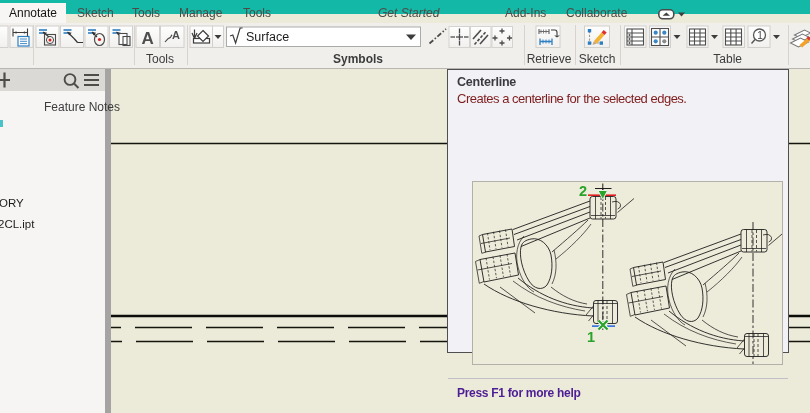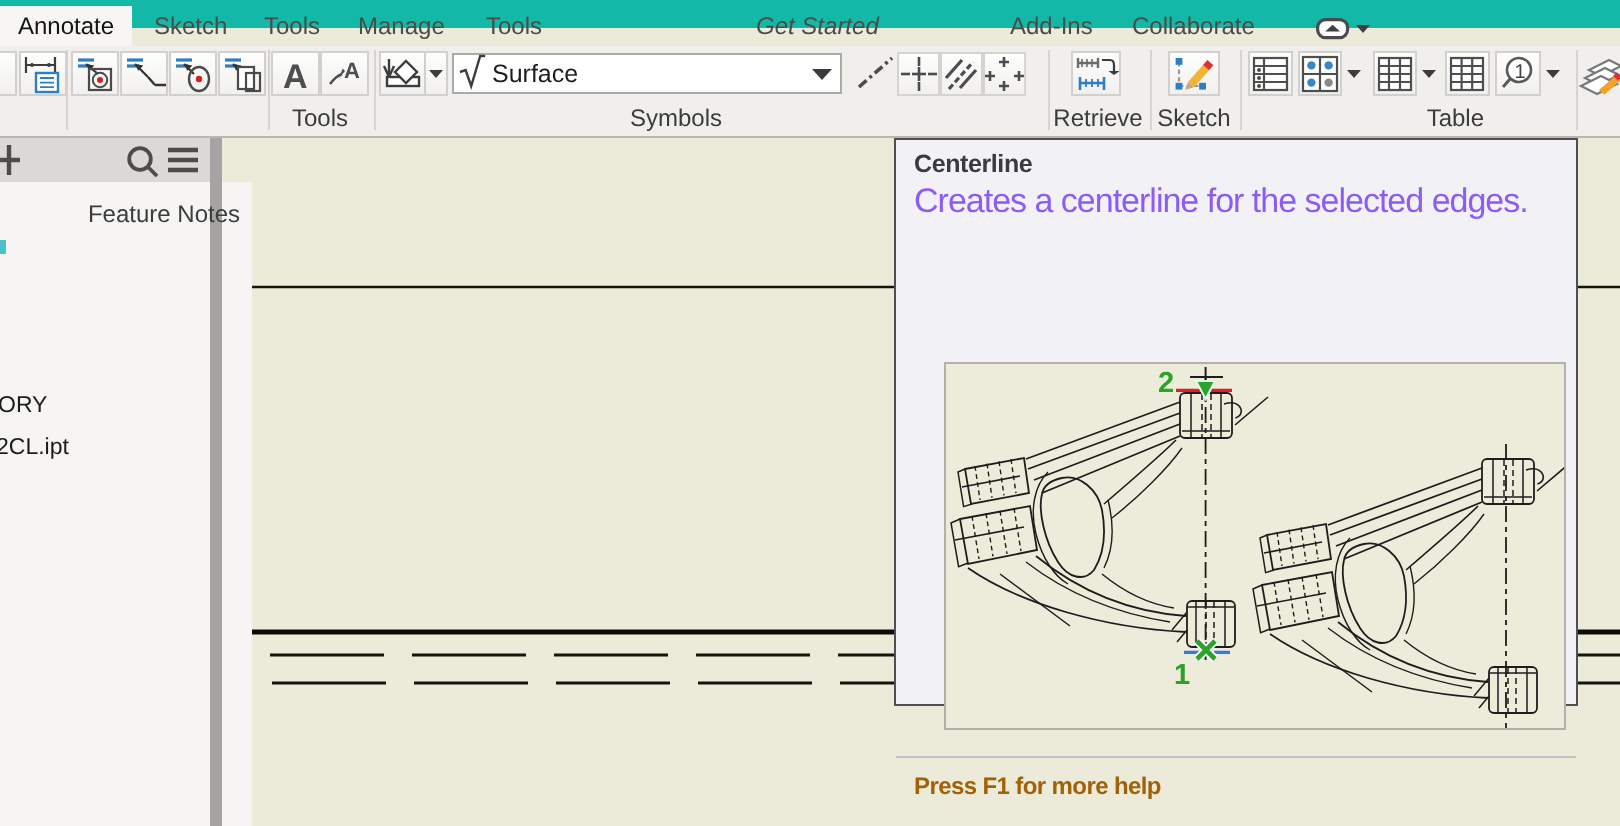--- a/index.html
+++ b/index.html
@@ -8,30 +8,30 @@
 
 #tabbar{left:0;top:0;width:810px;height:14px;background:#14b8a6;}
 .tab{position:absolute;top:4px;height:19px;font-size:12px;color:#4d4b48;line-height:19px;}
 #activetab{position:absolute;left:0;top:3px;width:66px;height:20px;background:#f7f6f4;}
 
 #ribbon{left:0;top:23px;width:810px;height:45px;background:#f0efec;border-bottom:1px solid #b9b6b1;}
 .sep{position:absolute;top:2px;height:40px;width:1px;background:#d7d4d0;}
 .glabel{position:absolute;top:29px;font-size:12px;color:#3c3c3c;text-align:center;}
 
 #panelhead{left:0;top:69px;width:105px;height:22px;background:#dbd9d5;}
-#panelbody{left:0;top:91px;width:126px;height:322px;background:#f6f5f4;}
+#panelbody{left:0;top:91px;width:105px;height:322px;background:#f6f5f4;}
 #vscroll{left:105px;top:69px;width:6px;height:344px;background:#a5a4a2;}
 #canvas{left:111px;top:69px;width:699px;height:344px;background:#ecead9;}
 
 #tip{left:447px;top:69px;width:342px;height:284px;background:#f1f1f6;border:1px solid #4f4f52;box-sizing:border-box;}
 #tip .title{position:absolute;left:9px;top:5px;font-size:12.5px;font-weight:bold;color:#3a3a40;letter-spacing:-0.2px;}
-#tip .body{position:absolute;left:9px;font-size:17px;color:#8b5cf6;letter-spacing:-0.5px;}
+#tip .body{position:absolute;left:9px;font-size:13px;color:#7f1d1d;letter-spacing:-0.5px;}
 #tipimg{position:absolute;left:24px;top:111px;width:309px;height:182px;background:#edebd9;border:1px solid #b2b0a8;}
 #tipsep{position:absolute;left:0px;top:308px;width:340px;height:1px;background:#c0c0c6;}
-#tipf1{position:absolute;left:9px;top:316px;font-size:12px;font-weight:bold;color:#a16207;letter-spacing:-0.3px;}
+#tipf1{position:absolute;left:9px;top:316px;font-size:12px;font-weight:bold;color:#4c1d95;letter-spacing:-0.3px;}
 svg{display:block;}
 </style>
 </head>
 <body>
 
 <div class="abs" id="canvas">
 <svg width="699" height="344" viewBox="0 0 699 344">
   <line x1="0" y1="74.5" x2="699" y2="74.5" stroke="#14140f" stroke-width="1.3"></line>
   <line x1="0" y1="247" x2="699" y2="247" stroke="#0c0c08" stroke-width="2.4"></line>
   <line x1="-47" y1="258.5" x2="699" y2="258.5" stroke="#14140f" stroke-width="1.5" stroke-dasharray="57 14"></line>
@@ -69,21 +69,21 @@
     <rect x="0.8" y="0.8" width="15" height="9" rx="4" fill="#fdfdfd" stroke="#4b4b4b" stroke-width="1.6"></rect>
     <path d="M4.6 6.8 L8.3 3.4 L12 6.8 Z" fill="#3f3f3f"></path>
     <path d="M20 3.5 h7 l-3.5 4 z" fill="#3f3f3f"></path>
   </svg>
 </div>
 
 <div class="abs" id="ribbon">
 
   <div class="glabel" style="left:42px;width:80px;margin-top:48px;">Feature Notes</div>
   <div class="glabel" style="left:125px;width:70px;">Tools</div>
-  <div class="glabel" style="left:298px;width:80px;">Symbols</div>
+  <div class="glabel" style="left:318px;width:80px;font-weight:bold;">Symbols</div>
   <div class="glabel" style="left:509px;width:80px;">Retrieve</div>
   <div class="glabel" style="left:557px;width:80px;">Sketch</div>
   <div class="glabel" style="left:662px;width:80px;text-align:right;">Table</div>
 
   <div class="sep" style="left:33px;"></div>
   <div class="sep" style="left:134px;"></div>
   <div class="sep" style="left:187px;"></div>
   <div class="sep" style="left:524px;"></div>
   <div class="sep" style="left:575px;"></div>
   <div class="sep" style="left:620px;"></div>

